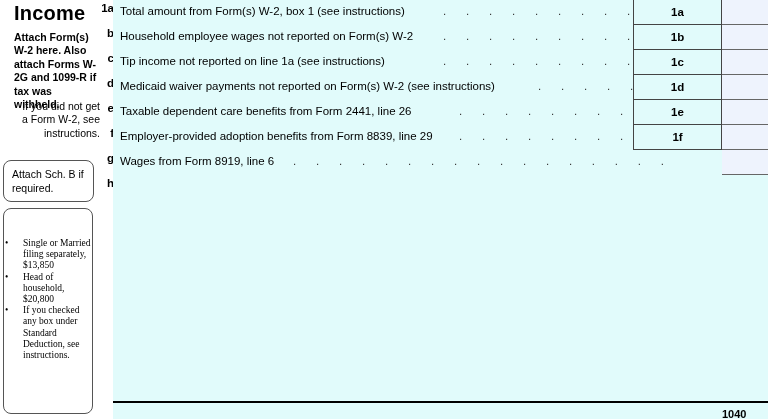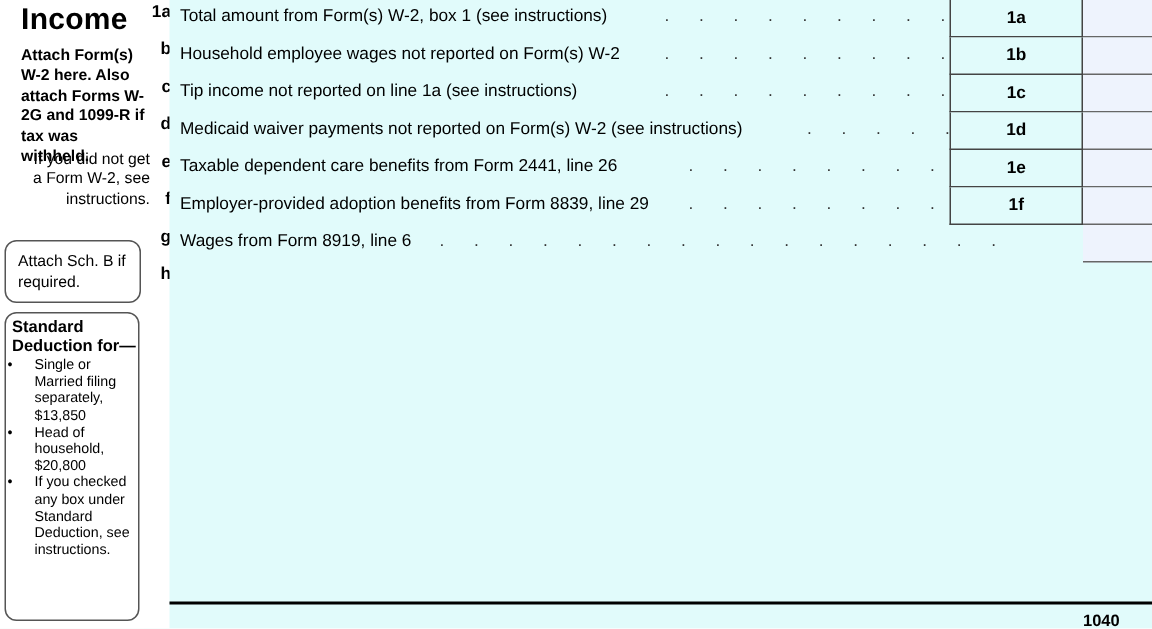--- a/index.html
+++ b/index.html
@@ -13,21 +13,21 @@
   .side-title { position: absolute; left: 14px; top: 2px; font-size: 20px; font-weight: bold; letter-spacing: 0.2px; }
   .side-attach { position: absolute; left: 14px; top: 31px; width: 86px; font-size: 10.5px; font-weight: bold; line-height: 13.4px; }
   .side-nof { position: absolute; left: 14px; top: 100px; width: 86px; font-size: 10.5px; line-height: 13.4px; text-align: right; }
 
   .schb-box { position: absolute; left: 3px; top: 160px; width: 91px; height: 42px; border: 1px solid #555; border-radius: 8px; background: #fff; }
   .schb-text { position: absolute; left: 12px; top: 167px; font-size: 10.5px; line-height: 14px; }
 
   .sd-box { position: absolute; left: 3px; top: 208px; width: 90px; height: 206px; border: 1px solid #555; border-radius: 8px; background: #fff; }
   .sd-title { position: absolute; left: 8px; top: 212px; width: 86px; font-size: 11px; font-weight: bold; line-height: 12.5px; }
   .sd-list { position: absolute; left: 5px; top: 238px; width: 88px; font-size: 9.5px; line-height: 11.2px; list-style: none; }
-  .sd-list li { position: relative; padding-left: 18px; }
+  .sd-list li { position: relative; padding-left: 18px; font-family: Liberation Serif, serif; }
   .sd-list li::before { content: "•"; position: absolute; left: 0; top: 0; }
 
   
   .num { position: absolute; left: 96px; width: 18px; text-align: right; font-size: 11.5px; font-weight: bold; line-height: 15px; }
 
   
   .main { position: absolute; left: 113px; top: 0; width: 655px; height: 419px; background: #e1fbfb; }
 
   .row { position: absolute; left: 0; height: 25px; width: 655px; }
   .desc { position: absolute; left: 7px; top: 4px; font-size: 11.5px; line-height: 15px; white-space: nowrap; }
@@ -46,21 +46,20 @@
 
   <div class="side">
     <div class="side-title">Income</div>
     <div class="side-attach">Attach Form(s) W-2 here. Also attach Forms W-2G and 1099-R if tax was withheld.</div>
     <div class="side-nof">If you did not get a Form W-2, see instructions.</div>
 
     <div class="schb-box"></div>
     <div class="schb-text" style="width:76px">Attach Sch. B if required.</div>
 
     <div class="sd-box"></div>
-    <div class="sd-title">Standard Deduction for—</div>
     <ul class="sd-list">
       <li>Single or Married filing separately, $13,850</li>
       <li>Head of household, $20,800</li>
       <li>If you checked any box under Standard Deduction, see instructions.</li>
     </ul>
   </div>
 
   <div class="num" style="top:1px">1a</div>
   <div class="num" style="top:26px">b</div>
   <div class="num" style="top:51px">c</div>

